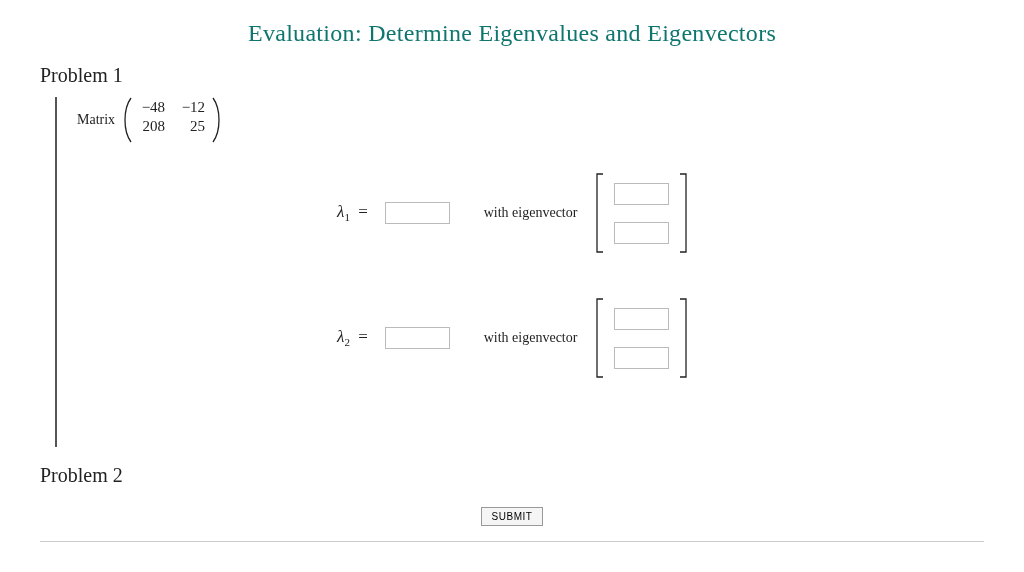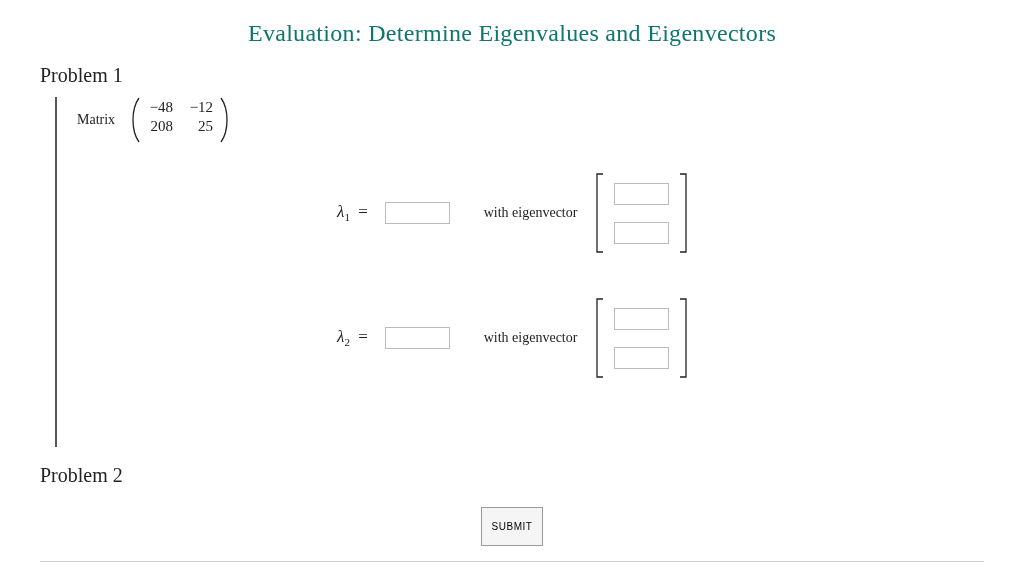--- a/index.html
+++ b/index.html
@@ -29,21 +29,21 @@
     }
     .problem-body {
       border-left: 2px solid #555;
       padding-left: 20px;
       margin-left: 15px;
       min-height: 350px;
     }
     .prompt-row {
       display: flex;
       align-items: center;
-      gap: 8px;
+      gap: 0;
       margin-bottom: 30px;
     }
     .matrix-label {
       font-size: 14px;
     }
     
     .matrix {
       display: inline-flex;
       align-items: flex-start;
       margin: 0 6px;
@@ -125,21 +125,21 @@
       padding: 2px 4px;
     }
     .submit-area {
       text-align: center;
       margin-top: 20px;
     }
     .submit-btn {
       font-family: Arial, sans-serif;
       font-size: 10px;
       letter-spacing: 0.5px;
-      padding: 13px 10px;
+      padding: 3px 10px;
       border: 1px solid #999;
       background: #f5f5f5;
       cursor: pointer;
     }
     hr.divider {
       border: none;
       border-top: 1px solid #ccc;
       margin-top: 15px;
     }
   </style>

